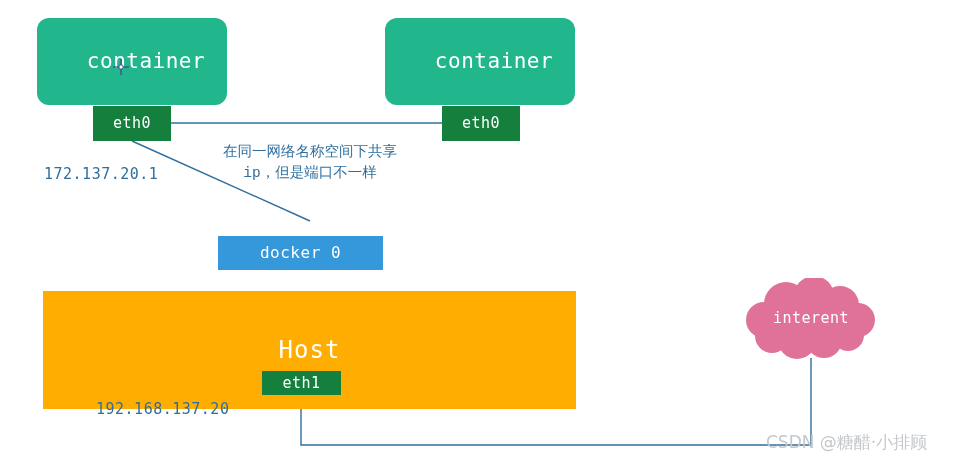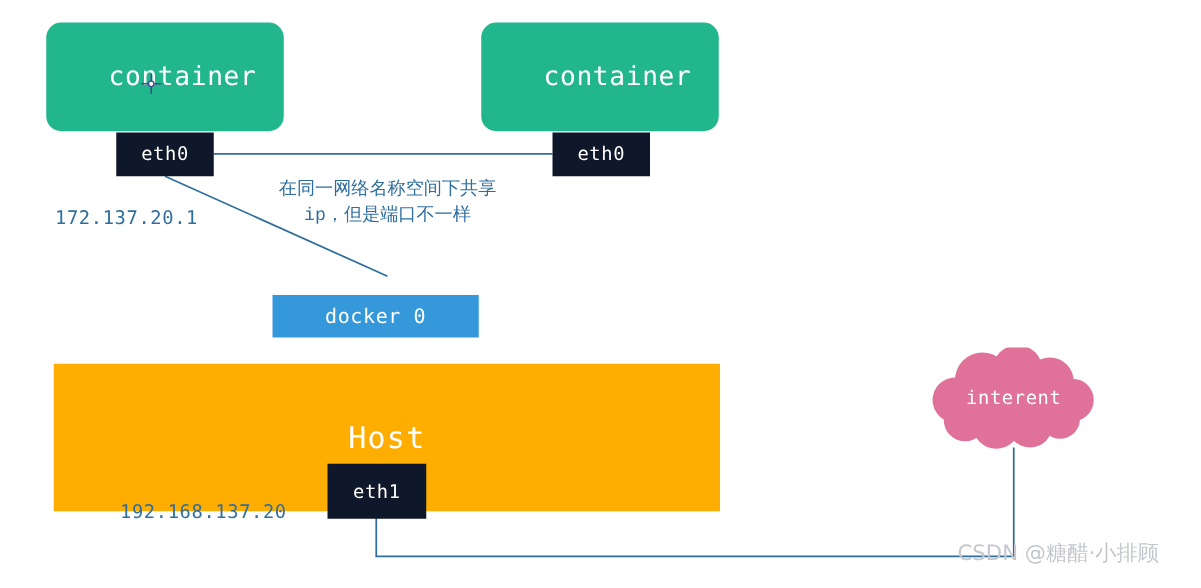--- a/index.html
+++ b/index.html
@@ -36,21 +36,21 @@
     line-height: 1.25;
   }
   .container-node {
     background: #21b68c;
     border-radius: 12px;
     font-size: 21px;
     letter-spacing: 0.5px;
     padding-left: 28px;
   }
   .iface-node {
-    background: #0f172a;
+    background: #15803d;
     font-size: 15px;
     letter-spacing: 0.5px;
   }
   .host-node {
     background: #ffad00;
     font-size: 24px;
     letter-spacing: 1px;
     margin-top: 38px;
   }
   .bridge-node {
@@ -135,21 +135,21 @@
   </div>
 
   <div class="node bridge-node" style="left:218px;top:236px;width:165px;height:34px;">
     <span>docker 0</span>
   </div>
 
   <div class="node host-node" style="left:43px;top:253px;width:533px;height:118px;">
     <span>Host</span>
   </div>
 
-  <div class="node iface-node" style="left:262px;top:371px;width:79px;height:44px;">
+  <div class="node iface-node" style="left:262px;top:371px;width:79px;height:24px;">
     <span>eth1</span>
   </div>
 
   <div class="cloud-wrap" style="left:742px;top:278px;width:138px;height:84px;">
     <svg width="138" height="84" viewBox="0 0 138 84">
       <g fill="#e0729a">
         <circle cx="44" cy="26" r="22"></circle>
         <circle cx="72" cy="18" r="20"></circle>
         <circle cx="98" cy="27" r="19"></circle>
         <circle cx="116" cy="42" r="17"></circle>

